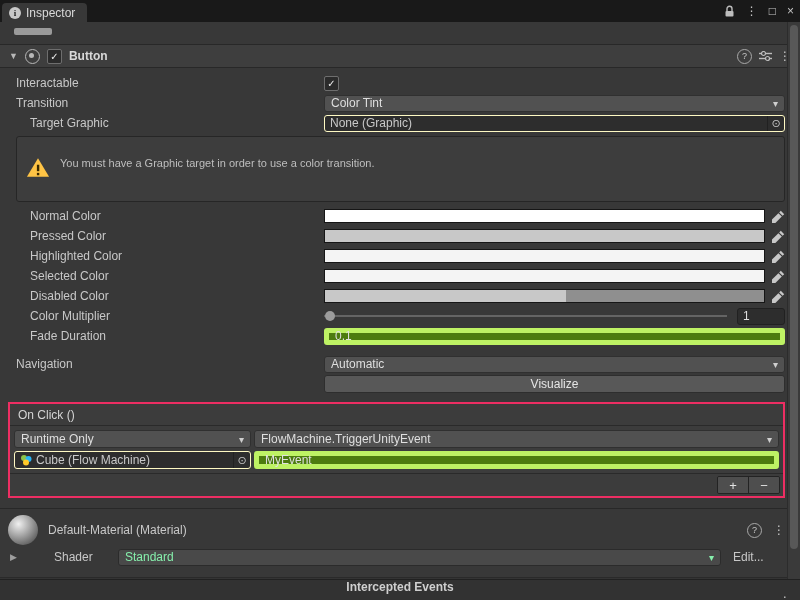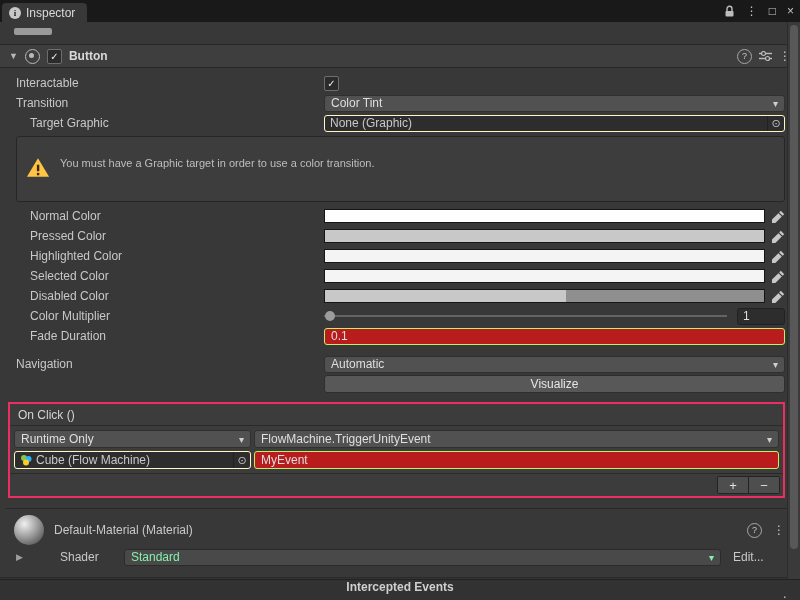--- a/index.html
+++ b/index.html
@@ -41,21 +41,21 @@
   .row.indent .label{padding-left:30px;}
   .value{flex:1;display:flex;align-items:center;min-width:0;}
 
   .dropdown{flex:1;height:17px;background:#515151;border:1px solid #303030;border-radius:3px;
        display:flex;align-items:center;padding:0 6px;color:#DFDFDF;box-sizing:border-box;min-width:0;}
   .dropdown .arrow{margin-left:auto;font-size:10px;color:#CFCFCF;}
   .objfield{flex:1;height:17px;background:#2D2D2D;border:1px solid #fef9c3;border-radius:3px;
        display:flex;align-items:center;padding:0 0 0 5px;color:#C8C8C8;box-sizing:border-box;gap:4px;min-width:0;}
   .obj-picker{margin-left:auto;width:16px;align-self:stretch;display:flex;align-items:center;
        justify-content:center;border-left:1px solid #212121;color:#C4C4C4;font-size:11px;}
-  .textfield{flex:1;height:17px;background:#b91c1c;border:1px solid #bef264;border-radius:3px;
+  .textfield{flex:1;height:17px;background:#4d7c0f;border:5px solid #bef264;border-radius:3px;
        display:flex;align-items:center;padding:0 6px;box-sizing:border-box;color:#DFDFDF;min-width:0;}
   .numfield{width:48px;height:17px;background:#2D2D2D;border:1px solid #212121;border-radius:3px;
        display:flex;align-items:center;padding:0 5px;box-sizing:border-box;color:#DFDFDF;flex:none;}
 
   .helpbox{margin:3px 15px 4px 16px;background:#3D3D3D;border:1px solid #262626;border-radius:3px;
        display:flex;align-items:flex-start;gap:10px;padding:20px 9px;color:#BEBEBE;font-size:11px;min-height:24px;}
 
   .swatch{flex:1;height:14px;border:1px solid #161616;margin-right:7px;box-sizing:border-box;}
   .eyedropper{display:flex;align-items:center;flex:none;}
 
@@ -73,21 +73,21 @@
   .event-header{height:21px;display:flex;align-items:center;padding:0 8px;border-bottom:1px solid #2A2A2A;color:#D4D4D4;}
   .event-grid{display:grid;grid-template-columns:237px 1fr;gap:3px;padding:4px;}
   .event-grid > *{height:18px;}
   .event-footer{height:22px;border-top:1px solid #2A2A2A;position:relative;}
   .mini-buttons{position:absolute;right:3px;top:2px;display:flex;border:1px solid #232323;border-radius:2px;overflow:hidden;}
   .mini-btn{width:30px;height:16px;background:#4E4E4E;color:#E2E2E2;display:flex;align-items:center;
        justify-content:center;font-size:13px;line-height:1;}
   .mini-btn:first-child{border-right:1px solid #232323;}
 
   
-  .material{margin-top:10px;border-top:1px solid #282828;padding:4px 15px 2px 8px;margin-left:6px;}
+  .material{margin-top:10px;border-top:1px solid #282828;padding:4px 15px 2px 8px;}
   .mat-header{display:flex;align-items:center;gap:10px;height:34px;color:#C8C8C8;}
   .sphere{width:30px;height:30px;border-radius:50%;flex:none;
        background:radial-gradient(circle at 35% 30%,#F0F0F0,#A8A8A8 40%,#5E5E5E 80%,#4A4A4A);}
   .mat-icons{margin-left:auto;display:flex;gap:11px;align-items:center;}
   .shader-row{display:flex;align-items:center;height:20px;gap:8px;}
   .shader-foldout{width:12px;color:#9E9E9E;font-size:9px;padding-left:2px;flex:none;}
   .shader-label{width:56px;margin-left:24px;color:#C8C8C8;flex:none;}
   .shader-dd{flex:1;height:17px;background:#494949;border:1px solid #2B2B2B;border-radius:3px;
        display:flex;align-items:center;padding:0 6px;color:#86efac;box-sizing:border-box;min-width:0;}
   .edit-btn{width:52px;color:#C8C8C8;padding-left:4px;flex:none;}

